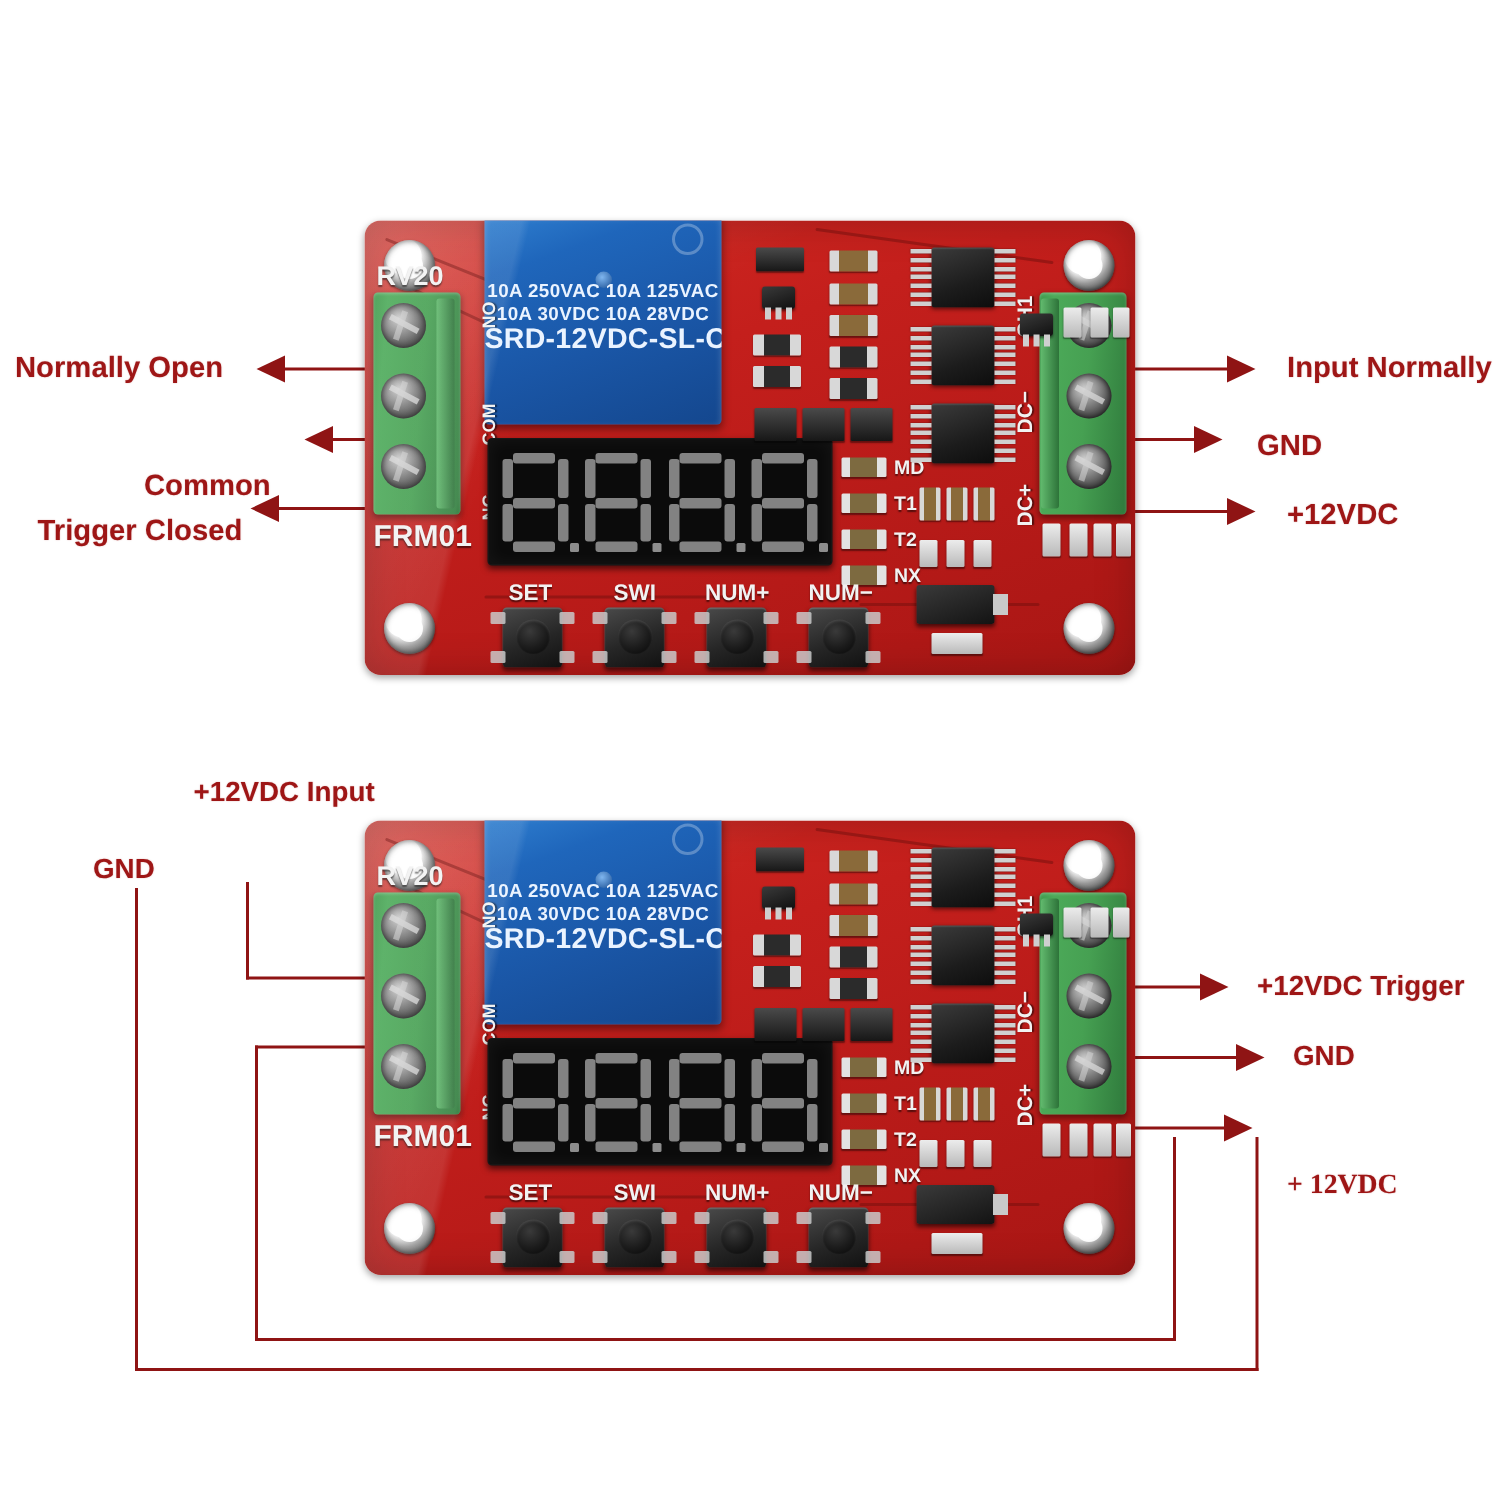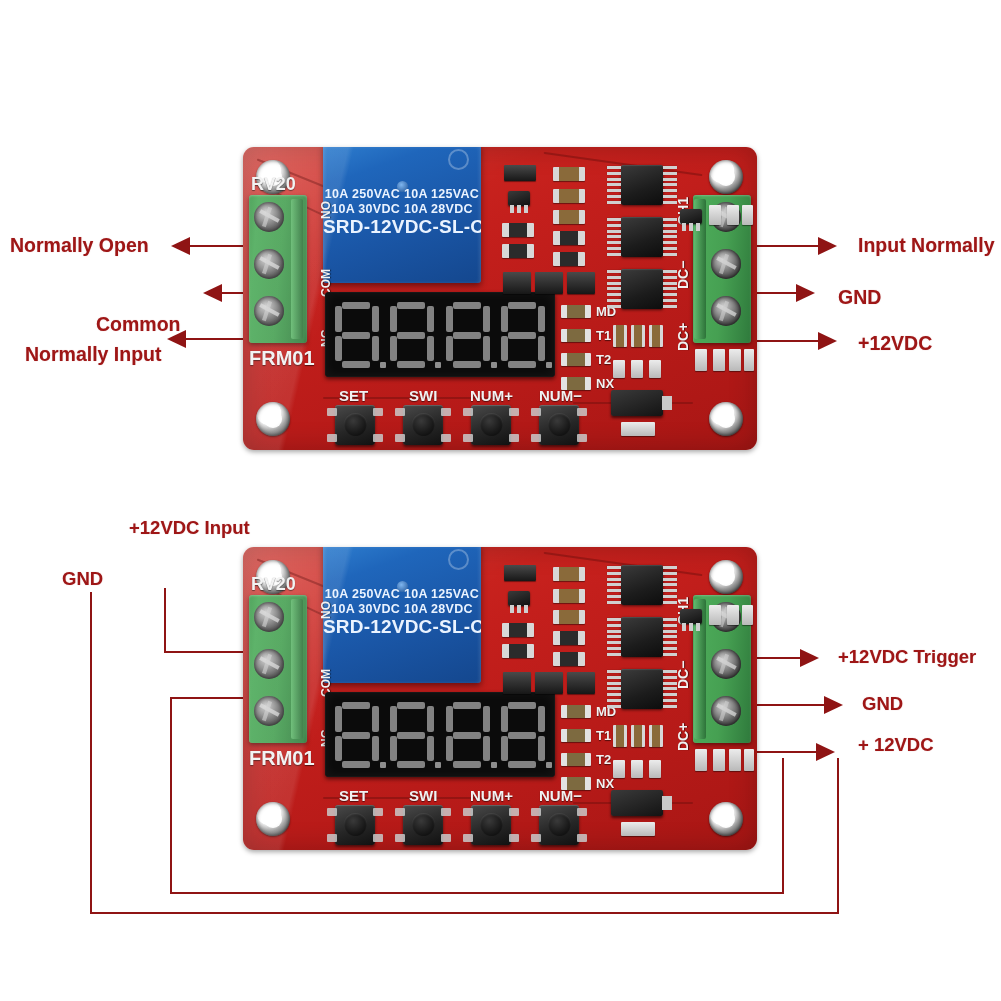--- a/index.html
+++ b/index.html
@@ -143,21 +143,21 @@
 
   .trace{position:absolute;background:rgba(120,16,14,.55);height:2px;border-radius:1px;}
 </style>
 </head>
 <body>
 
 <div class="stage">
 
   <div class="anno s20" style="left:10px;top:236px;">Normally Open</div>
   <div class="anno s20" style="left:96px;top:283px;margin-top:32px;">Common</div>
-  <div class="anno s20" style="left:25px;top:345px;">Normally Input</div>
+  <div class="anno s20" style="left:25px;top:345px;">Trigger Closed</div>
 
   <div class="wire wh" style="left:190px;top:245px;width:63px;"></div>
   <div class="arrowL" style="left:171px;top:237px;"></div>
 
   <div class="wire wh" style="left:222px;top:292px;width:34px;"></div>
   <div class="arrowL" style="left:203px;top:284px;"></div>
 
   <div class="wire wh" style="left:186px;top:338px;width:70px;"></div>
   <div class="arrowL" style="left:167px;top:330px;"></div>
 
@@ -419,21 +419,21 @@
   <div class="wire wv" style="left:164px;top:588px;height:65px;"></div>
   <div class="wire wh" style="left:164px;top:651px;width:96px;"></div>
 
   <div class="wire wh" style="left:170px;top:697px;width:92px;"></div>
   <div class="wire wv" style="left:170px;top:697px;height:197px;"></div>
   <div class="wire wh" style="left:170px;top:892px;width:614px;"></div>
   <div class="wire wv" style="left:782px;top:758px;height:136px;"></div>
 
   <div class="anno s19" style="left:838px;top:648px;">+12VDC Trigger</div>
   <div class="anno s19" style="left:862px;top:695px;">GND</div>
-  <div class="anno s19" style="left:858px;top:736px;">+ 12VDC</div>
+  <div class="anno s19" style="left:858px;top:781px;font-family:Liberation Serif, serif;">+ 12VDC</div>
 
   <div class="wire wh" style="left:748px;top:657px;width:54px;"></div>
   <div class="arrowR" style="left:800px;top:649px;"></div>
 
   <div class="wire wh" style="left:748px;top:704px;width:78px;"></div>
   <div class="arrowR" style="left:824px;top:696px;"></div>
 
   <div class="wire wh" style="left:748px;top:751px;width:70px;"></div>
   <div class="arrowR" style="left:816px;top:743px;"></div>
 

